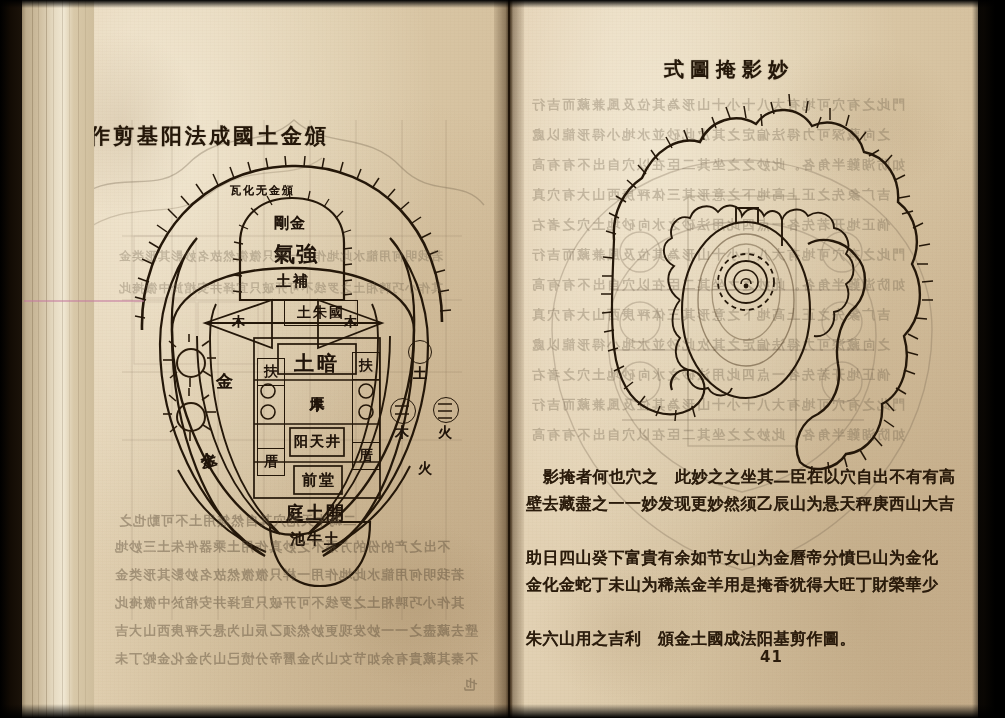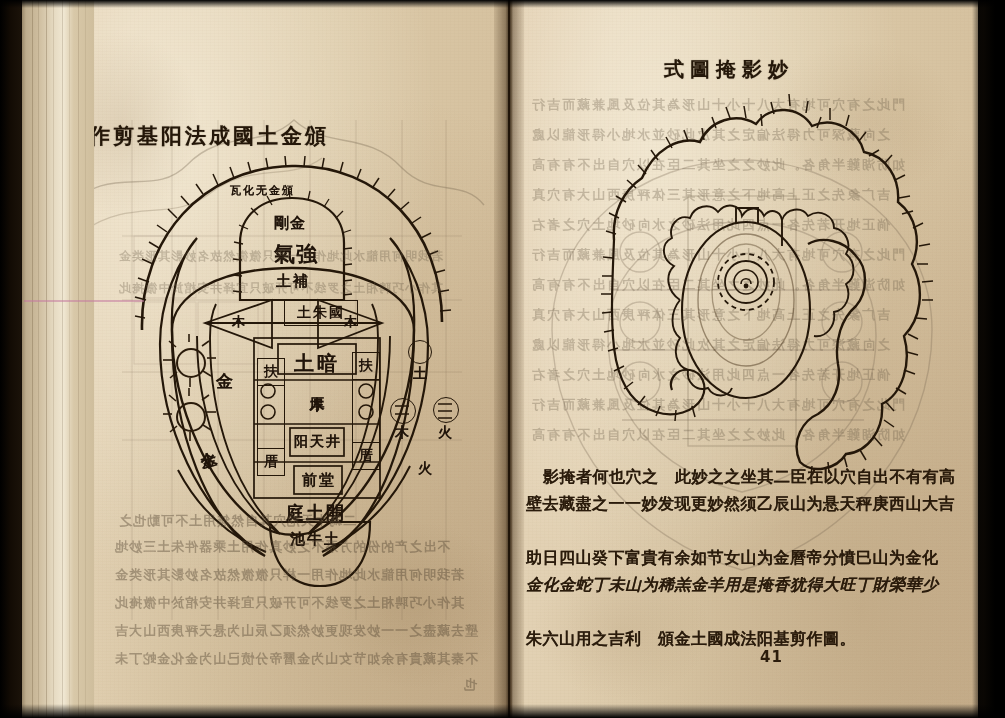--- a/index.html
+++ b/index.html
@@ -523,21 +523,21 @@
       <circle cx="234" cy="282" r="28" fill="none" stroke="#241709" stroke-width="1.8" stroke-dasharray="5 4"></circle>
       <circle class="stroke" style="stroke-width:1.8" cx="234" cy="282" r="21"></circle>
       <circle class="stroke" style="stroke-width:1.6" cx="234" cy="282" r="12"></circle>
       <path class="stroke" style="stroke-width:1.6" d="M229,284 C229,277 239,277 239,284"></path>
       <circle cx="234" cy="286" r="2.4" fill="#241709"></circle>
     </svg>
 
     <div class="bodyline cjk" style="left:14px;top:467px;font-size:16px;">ゝ影掩者何也穴之　此妙之之坐其二臣在以穴自出不有有高</div>
     <div class="bodyline cjk" style="left:14px;top:494px;font-size:16px;">壁去藏盡之一一妙发现更妙然须乙辰山为悬天秤庚西山大吉</div>
     <div class="bodyline cjk" style="left:14px;top:548px;font-size:16px;">助日四山癸下富貴有余如节女山为金曆帝分憤巳山为金化</div>
-    <div class="bodyline cjk" style="left:14px;top:575px;font-size:16px;font-style:italic;">金化金蛇丁未山为稀羔金羊用是掩香犹得大旺丁財榮華少</div>
+    <div class="bodyline cjk" style="left:14px;top:575px;font-size:16px;">金化金蛇丁未山为稀羔金羊用是掩香犹得大旺丁財榮華少</div>
     <div class="bodyline cjk" style="left:14px;top:629px;font-size:16px;">朱六山用之吉利　頒金土國成法阳基剪作圖。</div>
   </div>
 
   <div id="page-number" class="cjk">41</div>
 
   <div id="fore-edge">
     <div class="ln" style="left:10px;"></div>
     <div class="ln" style="left:16px;opacity:.6;"></div>
     <div class="ln" style="left:24px;"></div>
     <div class="ln" style="left:31px;opacity:.5;"></div>

